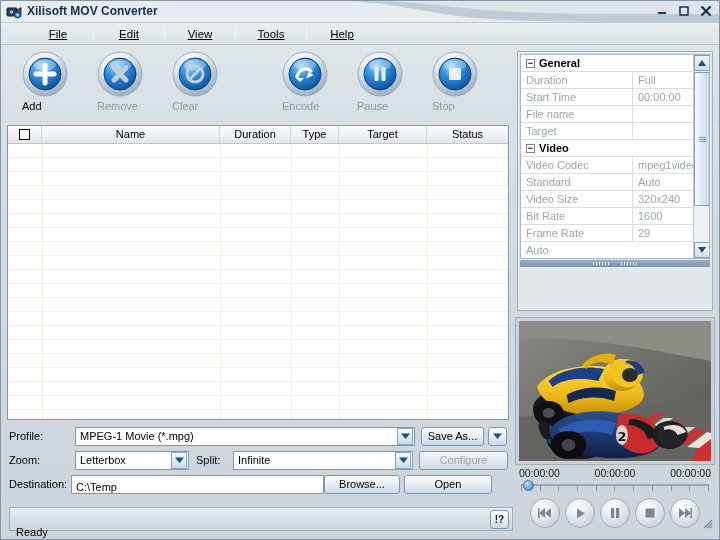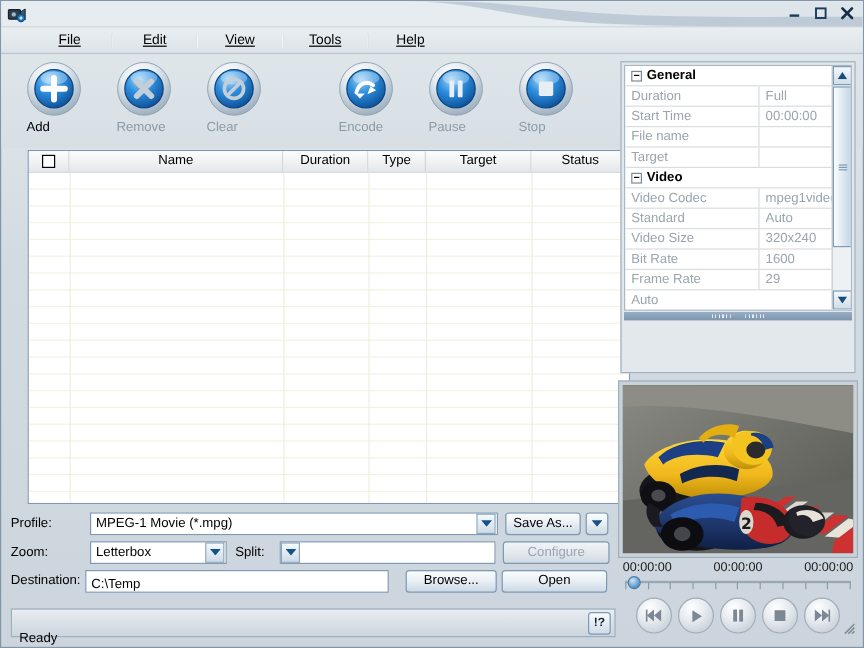--- a/index.html
+++ b/index.html
@@ -72,21 +72,21 @@
     cursor: default;
   }
   .tool-orb { width: 46px; height: 46px; }
   .tool-label {
     margin-top: 3px; font-size: 11px; color: #000;
   }
   .tool.disabled .tool-label { color: #8d9aa4; }
 
   
   .filelist {
-    position: absolute; left: 22px; top: 124px;
+    position: absolute; left: 6px; top: 124px;
     width: 502px; height: 295px;
     background: #ffffff;
     border: 1px solid #7f99b5;
     overflow: hidden;
   }
   .fl-header {
     display: flex; height: 18px;
     background: linear-gradient(to bottom, #fdfdfd 0%, #eef0f2 50%, #e3e6ea 100%);
     border-bottom: 1px solid #c3c7cc;
   }
@@ -302,20 +302,21 @@
     </svg>
 
     <svg class="tb-icon" viewBox="0 0 17 16">
       <rect x="1" y="4" width="10" height="8" rx="1" fill="#2c3e50" stroke="#15212c"></rect>
       <path d="M11,6 L15,3.5 L15,12.5 L11,10 Z" fill="#3d566e" stroke="#15212c" stroke-width="0.8"></path>
       <circle cx="5.5" cy="8" r="2.2" fill="#9fb6c9" stroke="#15212c" stroke-width="0.6"></circle>
       <circle cx="11.5" cy="11" r="3" fill="#1f7fd0" stroke="#0d4f86"></circle>
       <path d="M10.2,11 L12.8,11 M11.5,9.7 L11.5,12.3" stroke="#fff" stroke-width="1"></path>
     </svg>
 
+    <div class="tb-title">Xilisoft MOV Converter</div>
 
     <div class="tb-btns">
       <div class="tb-btn">
         <svg width="12" height="12" viewBox="0 0 12 12">
             <rect x="2" y="7" width="8" height="2" fill="#1a3c5e"></rect>
           </svg>
       </div>
       <div class="tb-btn">
         <svg width="12" height="12" viewBox="0 0 12 12">
             <rect x="2" y="2" width="8" height="8" fill="none" stroke="#1a3c5e" stroke-width="1.6"></rect>
@@ -693,35 +694,36 @@
       <div class="combo" style="width:114px">
         <div class="combo-text">Letterbox</div>
         <div class="combo-arrow">
           <svg width="9" height="6" viewBox="0 0 9 6">
               <path d="M0,0.5 L9,0.5 L4.5,6 Z" fill="#14538a"></path>
             </svg>
         </div>
       </div>
       <div class="slabel" style="width:44px;padding-left:7px">Split:</div>
       <div class="combo" style="width:180px">
+        <div class="combo-text">Infinite</div>
         <div class="combo-arrow">
           <svg width="9" height="6" viewBox="0 0 9 6">
               <path d="M0,0.5 L9,0.5 L4.5,6 Z" fill="#14538a"></path>
             </svg>
         </div>
       </div>
       <div class="btn disabled" style="width:89px;margin-left:6px">Configure</div>
     </div>
 
     <div class="srow">
       <div class="slabel" style="width:62px">Destination:</div>
       <div class="txtfield" style="width:253px">
         <span>C:\Temp</span>
       </div>
-      <div class="btn" style="width:76px;margin-left:14px">Browse...</div>
+      <div class="btn" style="width:76px;margin-left:0">Browse...</div>
       <div class="btn" style="width:88px;margin-left:4px">Open</div>
     </div>
   </div>
 
   <div class="statusbar">
     <div class="status-text">Ready</div>
     <div class="status-btn">!?</div>
   </div>
 
 </div>

